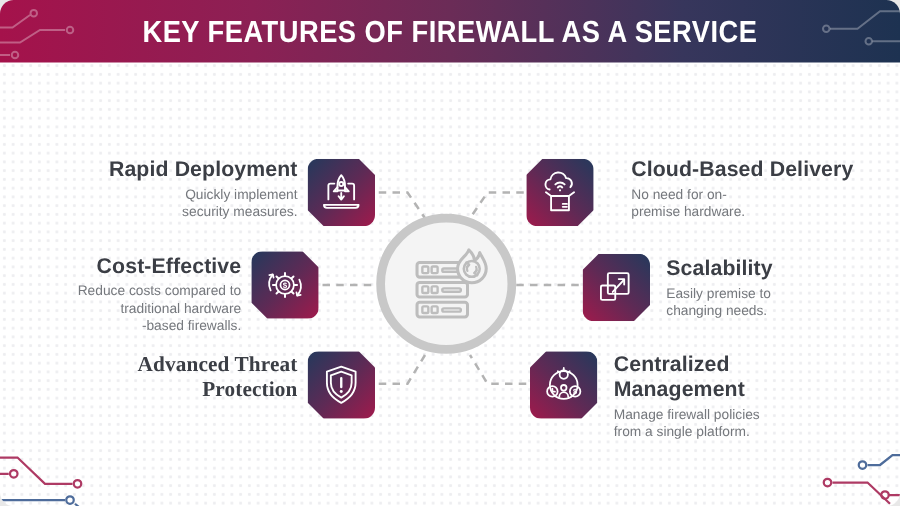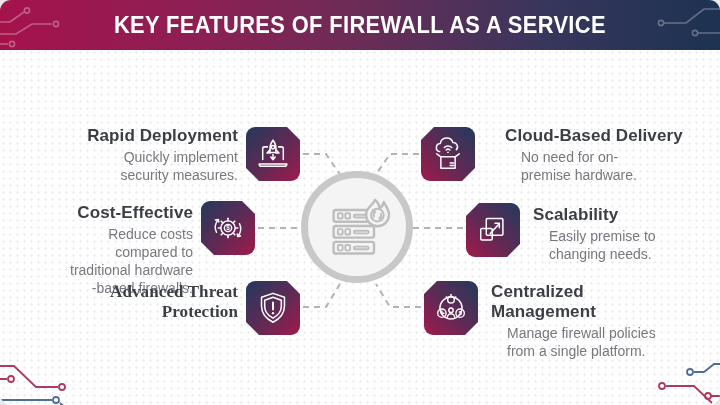--- a/index.html
+++ b/index.html
@@ -41,21 +41,21 @@
     clip-path:polygon(0 0,calc(100% - 13px) 0,100% 13px,100% 100%,13px 100%,0 calc(100% - 13px));
   }
   .badge.bright{
     background:linear-gradient(225deg,#24395C 0%,#5E2A55 52%,#A01A4C 100%);
     clip-path:polygon(13px 0,100% 0,100% calc(100% - 13px),calc(100% - 13px) 100%,0 100%,0 13px);
   }
   
   .ftext{position:absolute;}
   .ftext.talign-r{text-align:right;}
   .ftitle{font-size:17px;font-weight:bold;color:#3B3E45;margin-bottom:3px;letter-spacing:.1px;}
-  .fdesc{font-size:14px;color:#75787D;line-height:1.28;white-space:pre-line;margin-left:16px;}
+  .fdesc{font-size:11px;color:#75787D;line-height:1.28;white-space:pre-line;}
   svg{display:block;}
 </style>
 </head>
 <body>
 
 <div class="stage">
 
   <div class="header">
     <svg class="hdr-circuit left" width="80" height="50" viewBox="0 0 80 50">
       <g stroke="rgba(255,255,255,0.32)" stroke-width="1.6" fill="none">

